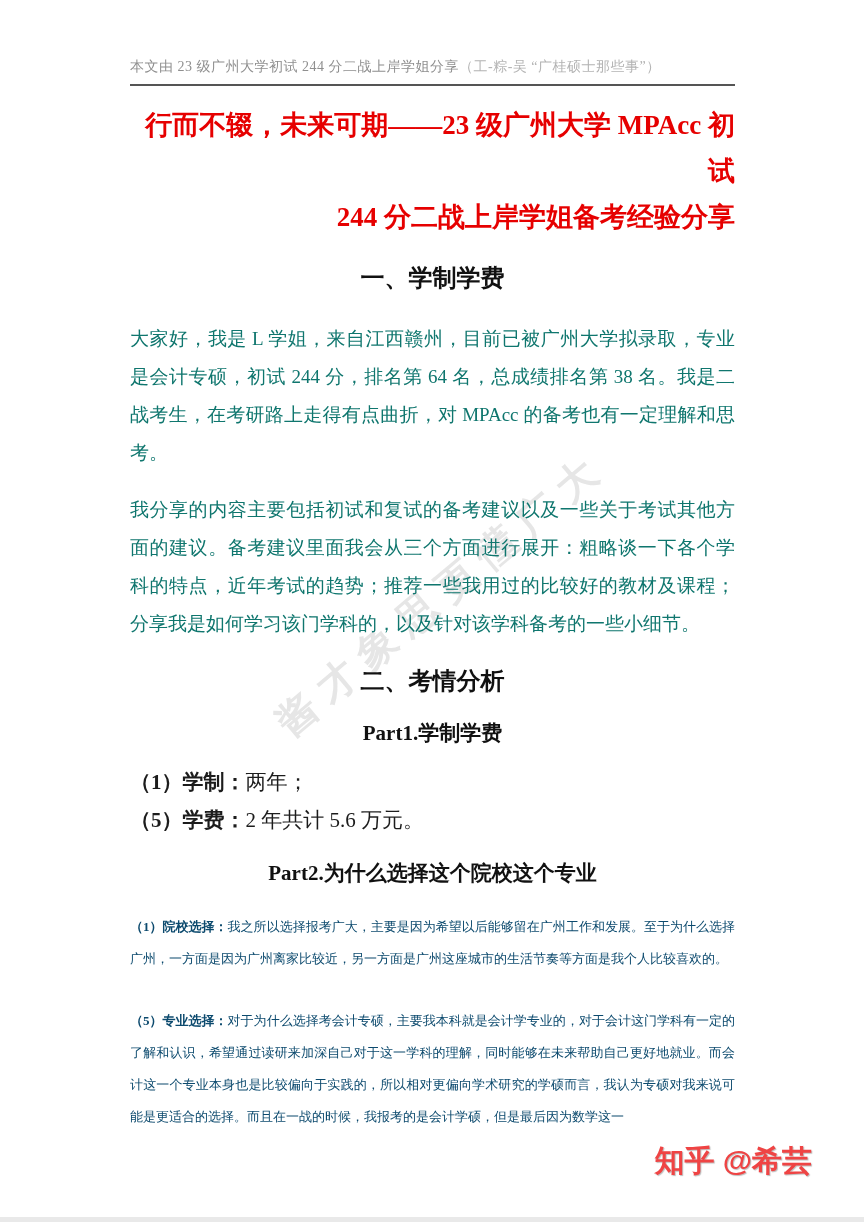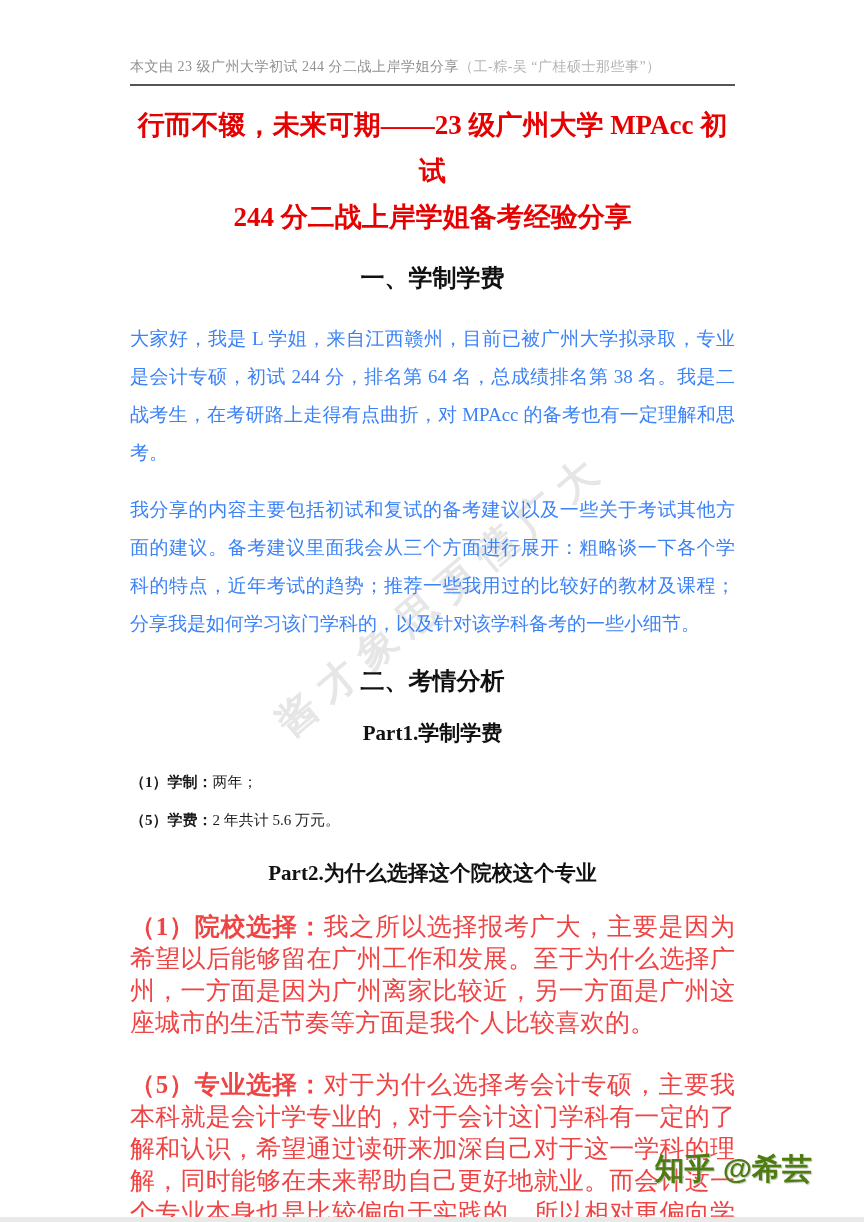--- a/index.html
+++ b/index.html
@@ -56,34 +56,34 @@
     line-height:28px;
     color:#111111;
   }
   .h2.part1{margin-top:22px;}
   .h2.part2{margin-top:20px;}
   
   .para{
     font-size:19px;
     line-height:38px;
     text-align:justify;
-    color:#3b82f6;
+    color:#0f766e;
   }
   .para.p1{margin-top:26px;}
   .para.p2{margin-top:8px;}
   .para-tight{
-    font-size:25px;
+    font-size:13px;
     line-height:32px;
     text-align:justify;
-    color:#ef4444;
+    color:#0c4a6e;
   }
   .para-tight.v1{margin-top:24px;}
   .para-tight.v2{margin-top:30px;}
   .kv{
-    font-size:15px;
+    font-size:21px;
     line-height:38px;
     color:#1c1c1c;
   }
   .kv.first{margin-top:16px;}
   .bold{font-weight:bold;}
   
   .wm-diagonal{
     position:absolute;
     left:282px;top:700px;
     transform:rotate(-40deg);
@@ -92,25 +92,25 @@
     letter-spacing:12px;
     font-weight:bold;
     color:rgba(130,130,130,0.20);
     white-space:nowrap;
     z-index:1;
     pointer-events:none;
   }
   
   .wm-zhihu{
     position:absolute;
-    right:52px;bottom:32px;
+    right:52px;bottom:40px;
     font-family:"Liberation Sans","DejaVu Sans",sans-serif;
     font-size:30px;
     font-weight:bold;
-    color:#4d7c0f;
+    color:#ef4444;
     text-shadow:1px 1px 1px #bdbdbd;
     z-index:3;
     white-space:nowrap;
   }
   
   .bottom-bar{
     position:absolute;
     left:0;bottom:0;
     width:100%;height:5px;
     background:#e9e9e9;
@@ -122,21 +122,21 @@
 
 <div class="page">
 
   <div class="wm-diagonal">酱才象思更懂广大</div>
 
   <div class="content">
 
     <div class="header-line"><span>本文由 23 级广州大学初试 244 分二战上岸学姐分享</span><span class="paren">（工-粽-吴 “广桂硕士那些事”）</span></div>
     <hr class="header-rule">
 
-    <div class="doc-title" id="doc-title" style="color: rgb(230, 0, 0);">
+    <div class="doc-title" id="doc-title" style="color: rgb(230, 0, 0); text-align: right;">
       <div>行而不辍，未来可期——23 级广州大学 MPAcc 初试</div>
       <div>244 分二战上岸学姐备考经验分享</div>
     </div>
 
     <div class="h1">一、学制学费</div>
 
     <p class="para p1">大家好，我是 L 学姐，来自江西赣州，目前已被广州大学拟录取，专业是会计专硕，初试 244 分，排名第 64 名，总成绩排名第 38 名。我是二战考生，在考研路上走得有点曲折，对 MPAcc 的备考也有一定理解和思考。</p>
 
     <p class="para p2">我分享的内容主要包括初试和复试的备考建议以及一些关于考试其他方面的建议。备考建议里面我会从三个方面进行展开：粗略谈一下各个学科的特点，近年考试的趋势；推荐一些我用过的比较好的教材及课程；分享我是如何学习该门学科的，以及针对该学科备考的一些小细节。</p>
 

